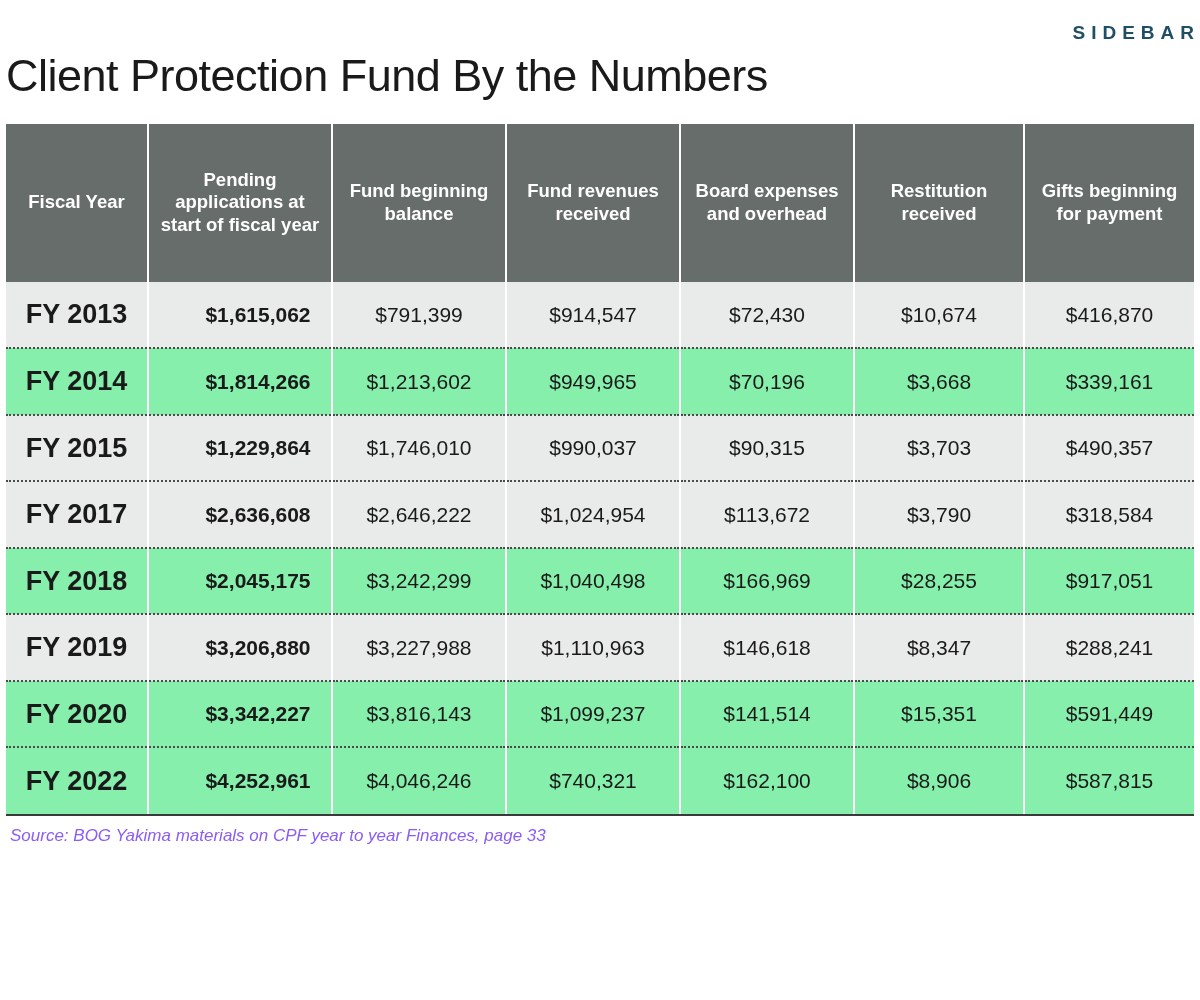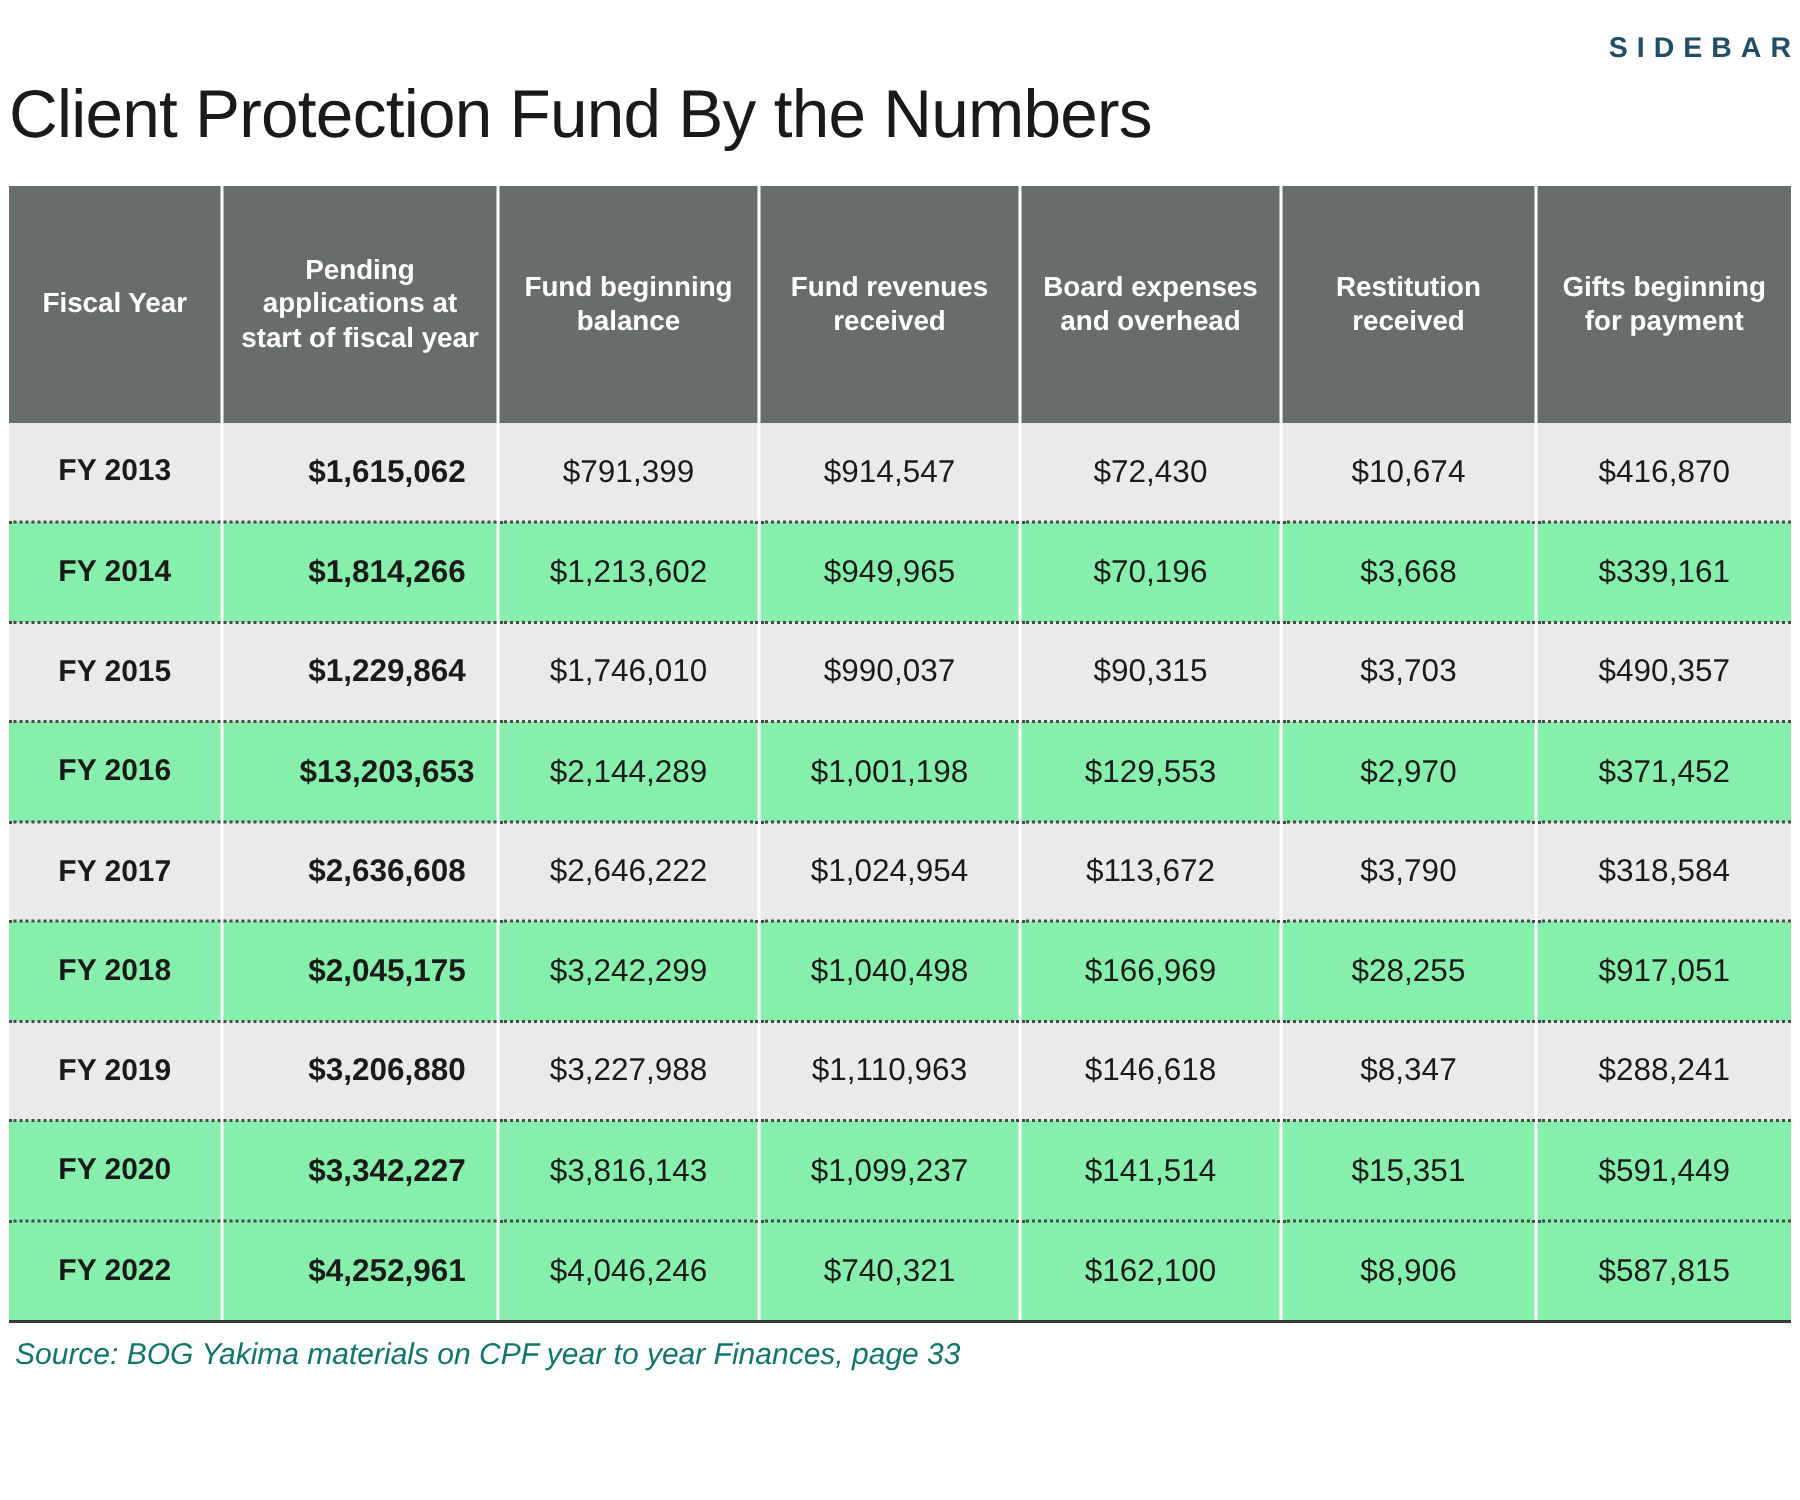--- a/index.html
+++ b/index.html
@@ -75,37 +75,37 @@
     white-space: nowrap;
   }
   tbody td:last-child { border-right: none; }
   tbody tr:last-child td { border-bottom: none; }
 
   tbody tr.shade td { background: #e9eaea; }
   tbody tr.plain td { background: #86efac; }
 
   tbody td.year {
     font-weight: bold;
-    font-size: 20px;
+    font-size: 27px;
   }
   tbody td.pending {
     font-weight: bold;
     font-size: 21px;
     padding-left: 42px;
   }
 
   .rule-bottom {
     margin: 0 6px;
     border-top: 2px solid #3a3a3a;
   }
   .source {
     margin: 10px 0 0 10px;
-    font-size: 20px;
+    font-size: 17px;
     font-style: italic;
-    color: #0f766e;
+    color: #8b5cf6;
   }
 </style>
 </head>
 <body>
 
 <div class="page">
 
   <div class="kicker">SIDEBAR</div>
   <h1 class="page-title">Client Protection Fund By the Numbers</h1>
 
@@ -152,29 +152,20 @@
         </tr>
         <tr class="shade">
           <td class="year">FY 2015</td>
           <td class="pending">$1,229,864</td>
           <td>$1,746,010</td>
           <td>$990,037</td>
           <td>$90,315</td>
           <td>$3,703</td>
           <td>$490,357</td>
         </tr>
-        <tr class="plain">
-          <td class="year">FY 2016</td>
-          <td class="pending">$13,203,653</td>
-          <td>$2,144,289</td>
-          <td>$1,001,198</td>
-          <td>$129,553</td>
-          <td>$2,970</td>
-          <td>$371,452</td>
-        </tr>
         <tr class="shade">
           <td class="year">FY 2017</td>
           <td class="pending">$2,636,608</td>
           <td>$2,646,222</td>
           <td>$1,024,954</td>
           <td>$113,672</td>
           <td>$3,790</td>
           <td>$318,584</td>
         </tr>
         <tr class="plain">

